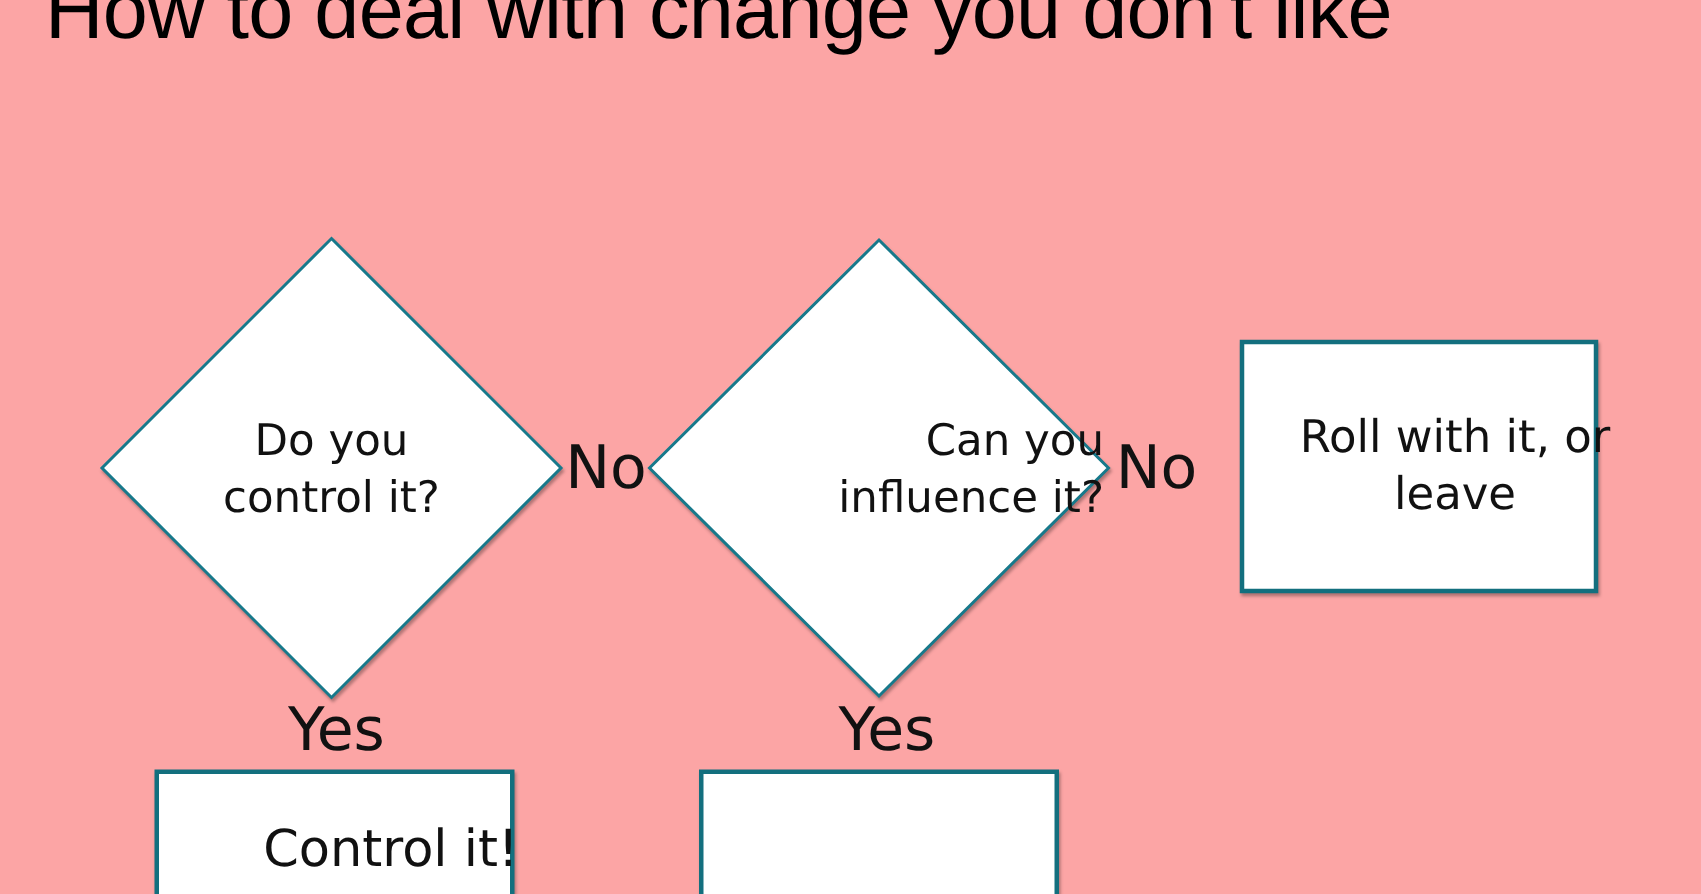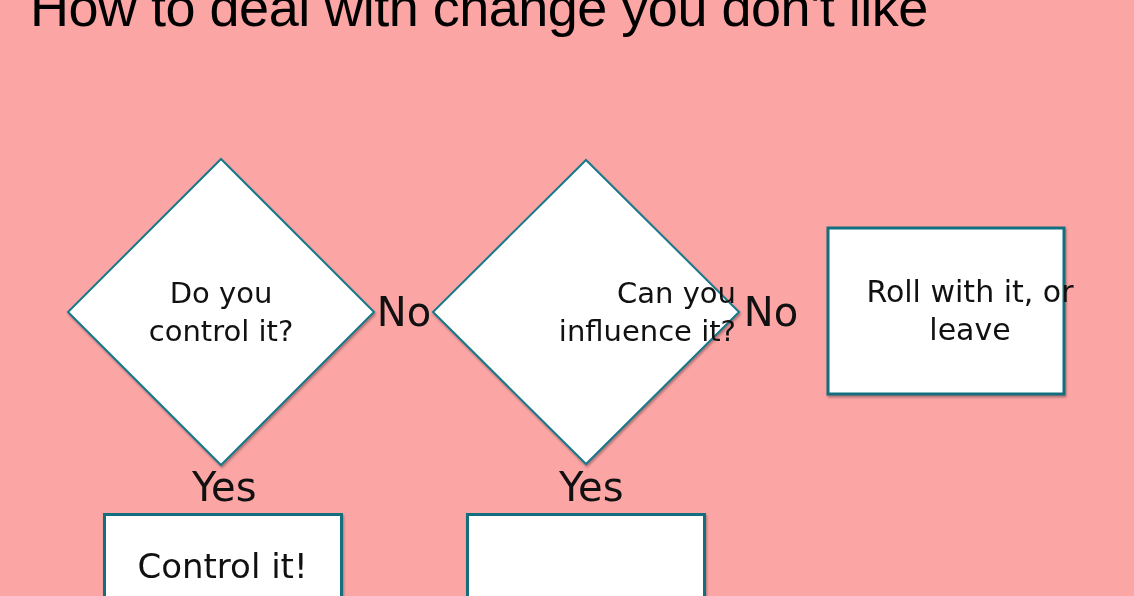--- a/index.html
+++ b/index.html
@@ -57,20 +57,21 @@
     width: 236px;
     top: 273px;
     font-size: 30px;
     line-height: 38px;
   }
   .box-label-1line {
     width: 237px;
     top: 547px;
     font-size: 34px;
     line-height: 38px;
+    margin-left: 38px;
   }
 </style>
 </head>
 <body>
 
 <div class="slide">
 
   <div class="slide-title">How to deal with change you don't like</div>
 
   <svg class="flowchart-canvas" width="1134" height="596" viewBox="0 0 1134 596">

